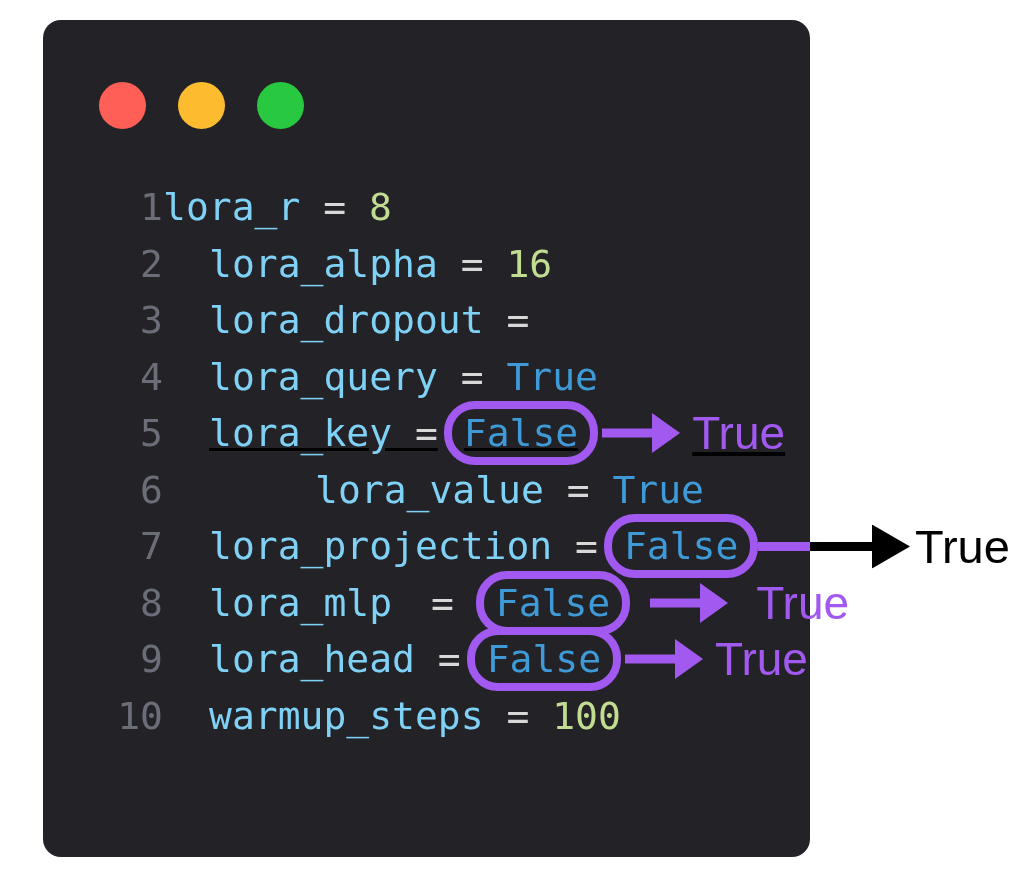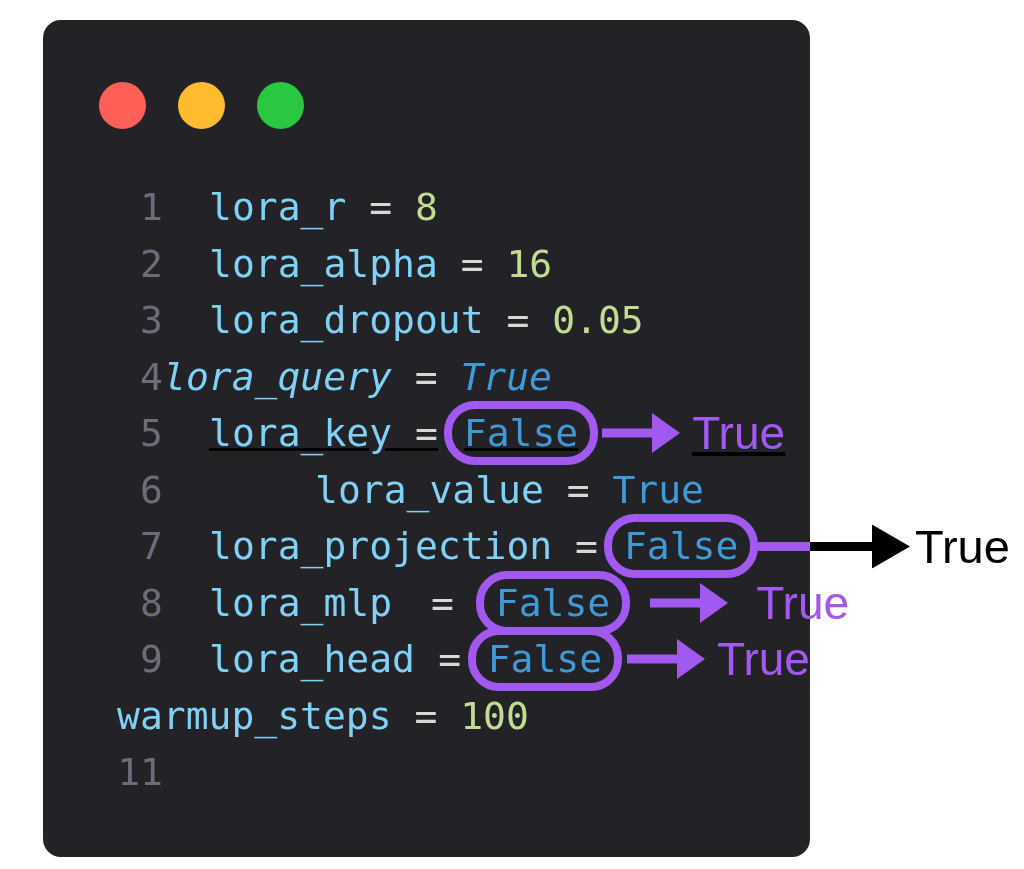--- a/index.html
+++ b/index.html
@@ -88,33 +88,33 @@
 
 <div class="window">
   <div class="lights">
       <div class="light" style="background: rgb(255, 95, 87);"></div>
       <div class="light" style="background: rgb(253, 188, 47);"></div>
       <div class="light" style="background: rgb(40, 200, 64);"></div>
     </div>
   <div class="code">
       <div class="row">
         <span class="lineno">1</span>
-        <span class="content" style="margin-left: 46px;"><span class="tok-variable">lora_r</span><span class="tok-operator"> = </span><span class="tok-number">8</span></span>
+        <span class="content" style=""><span class="tok-variable">lora_r</span><span class="tok-operator"> = </span><span class="tok-number">8</span></span>
       </div>
       <div class="row">
         <span class="lineno">2</span>
         <span class="content" style="margin-left: 46px; align-items: center;"><span class="tok-variable">lora_alpha</span><span class="tok-operator"> = </span><span class="tok-number">16</span></span>
       </div>
       <div class="row">
         <span class="lineno">3</span>
-        <span class="content" style="margin-left: 46px;"><span class="tok-variable">lora_dropout</span><span class="tok-operator"> = </span><span class="tok-number">0.05</span></span>
+        <span class="content" style="margin-left: 46px;"><span class="tok-variable">lora_dropout</span><span class="tok-operator"> = </span></span>
       </div>
       <div class="row">
         <span class="lineno">4</span>
-        <span class="content" style=" font-style: italic;"><span class="tok-variable">lora_query</span><span class="tok-operator"> = </span><span class="tok-keyword">True</span></span>
+        <span class="content" style="margin-left: 46px;"><span class="tok-variable">lora_query</span><span class="tok-operator"> = </span><span class="tok-keyword">True</span></span>
       </div>
       <div class="row">
         <span class="lineno">5</span>
         <span class="content" style="margin-left: 46px; text-decoration: underline;"><span class="tok-variable">lora_key</span><span class="tok-operator"> =</span><span class="pill"><span class="tok-keyword">False</span></span><svg width="78" height="40" class="arrow-svg">
             <rect x="0" y="15.5" width="52" height="9" fill="#a159f0"></rect>
             <polygon points="50,0 50,40 78,20" fill="#a159f0"></polygon>
           </svg><span class="true-label">True</span></span>
       </div>
       <div class="row">
         <span class="lineno">6</span>
@@ -133,26 +133,23 @@
       </div>
       <div class="row">
         <span class="lineno">8</span>
         <span class="content" style="margin-left: 46px; gap: 16px;"><span class="tok-variable">lora_mlp</span><span class="tok-operator"> =</span><span class="pill"><span class="tok-keyword">False</span></span><svg width="78" height="40" class="arrow-svg">
             <rect x="0" y="15.5" width="52" height="9" fill="#a159f0"></rect>
             <polygon points="50,0 50,40 78,20" fill="#a159f0"></polygon>
           </svg><span class="true-label">True</span></span>
       </div>
       <div class="row">
         <span class="lineno">9</span>
-        <span class="content" style="margin-left: 46px; justify-content: space-between;"><span class="tok-variable">lora_head</span><span class="tok-operator"> =</span><span class="pill"><span class="tok-keyword">False</span></span><svg width="78" height="40" class="arrow-svg">
+        <span class="content" style="margin-left: 46px;"><span class="tok-variable">lora_head</span><span class="tok-operator"> =</span><span class="pill"><span class="tok-keyword">False</span></span><svg width="78" height="40" class="arrow-svg">
             <rect x="0" y="15.5" width="52" height="9" fill="#a159f0"></rect>
             <polygon points="50,0 50,40 78,20" fill="#a159f0"></polygon>
           </svg><span class="true-label">True</span></span>
       </div>
       <div class="row">
+        <span class="lineno">10</span>
         <span class="content" style="margin-left: 46px; text-align: right;"><span class="tok-variable">warmup_steps</span><span class="tok-operator"> = </span><span class="tok-number">100</span></span>
-      </div>
-      <div class="row">
-        <span class="lineno">11</span>
-        <span class="content" style="margin-left: 46px;"></span>
       </div>
     </div>
 </div>
 
 </body></html>

